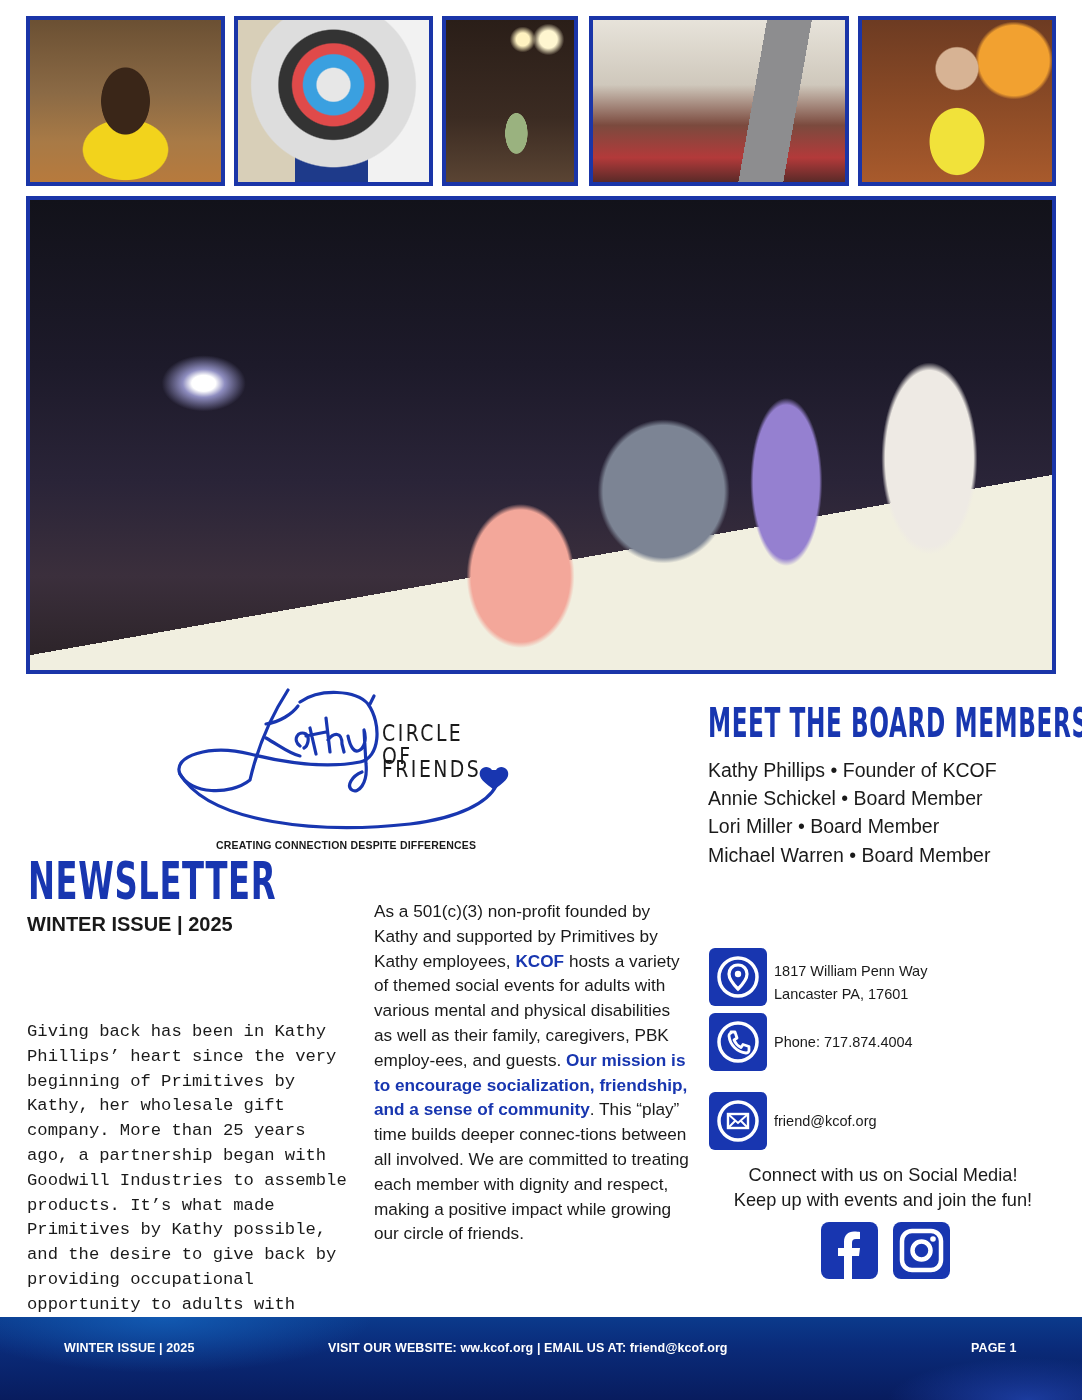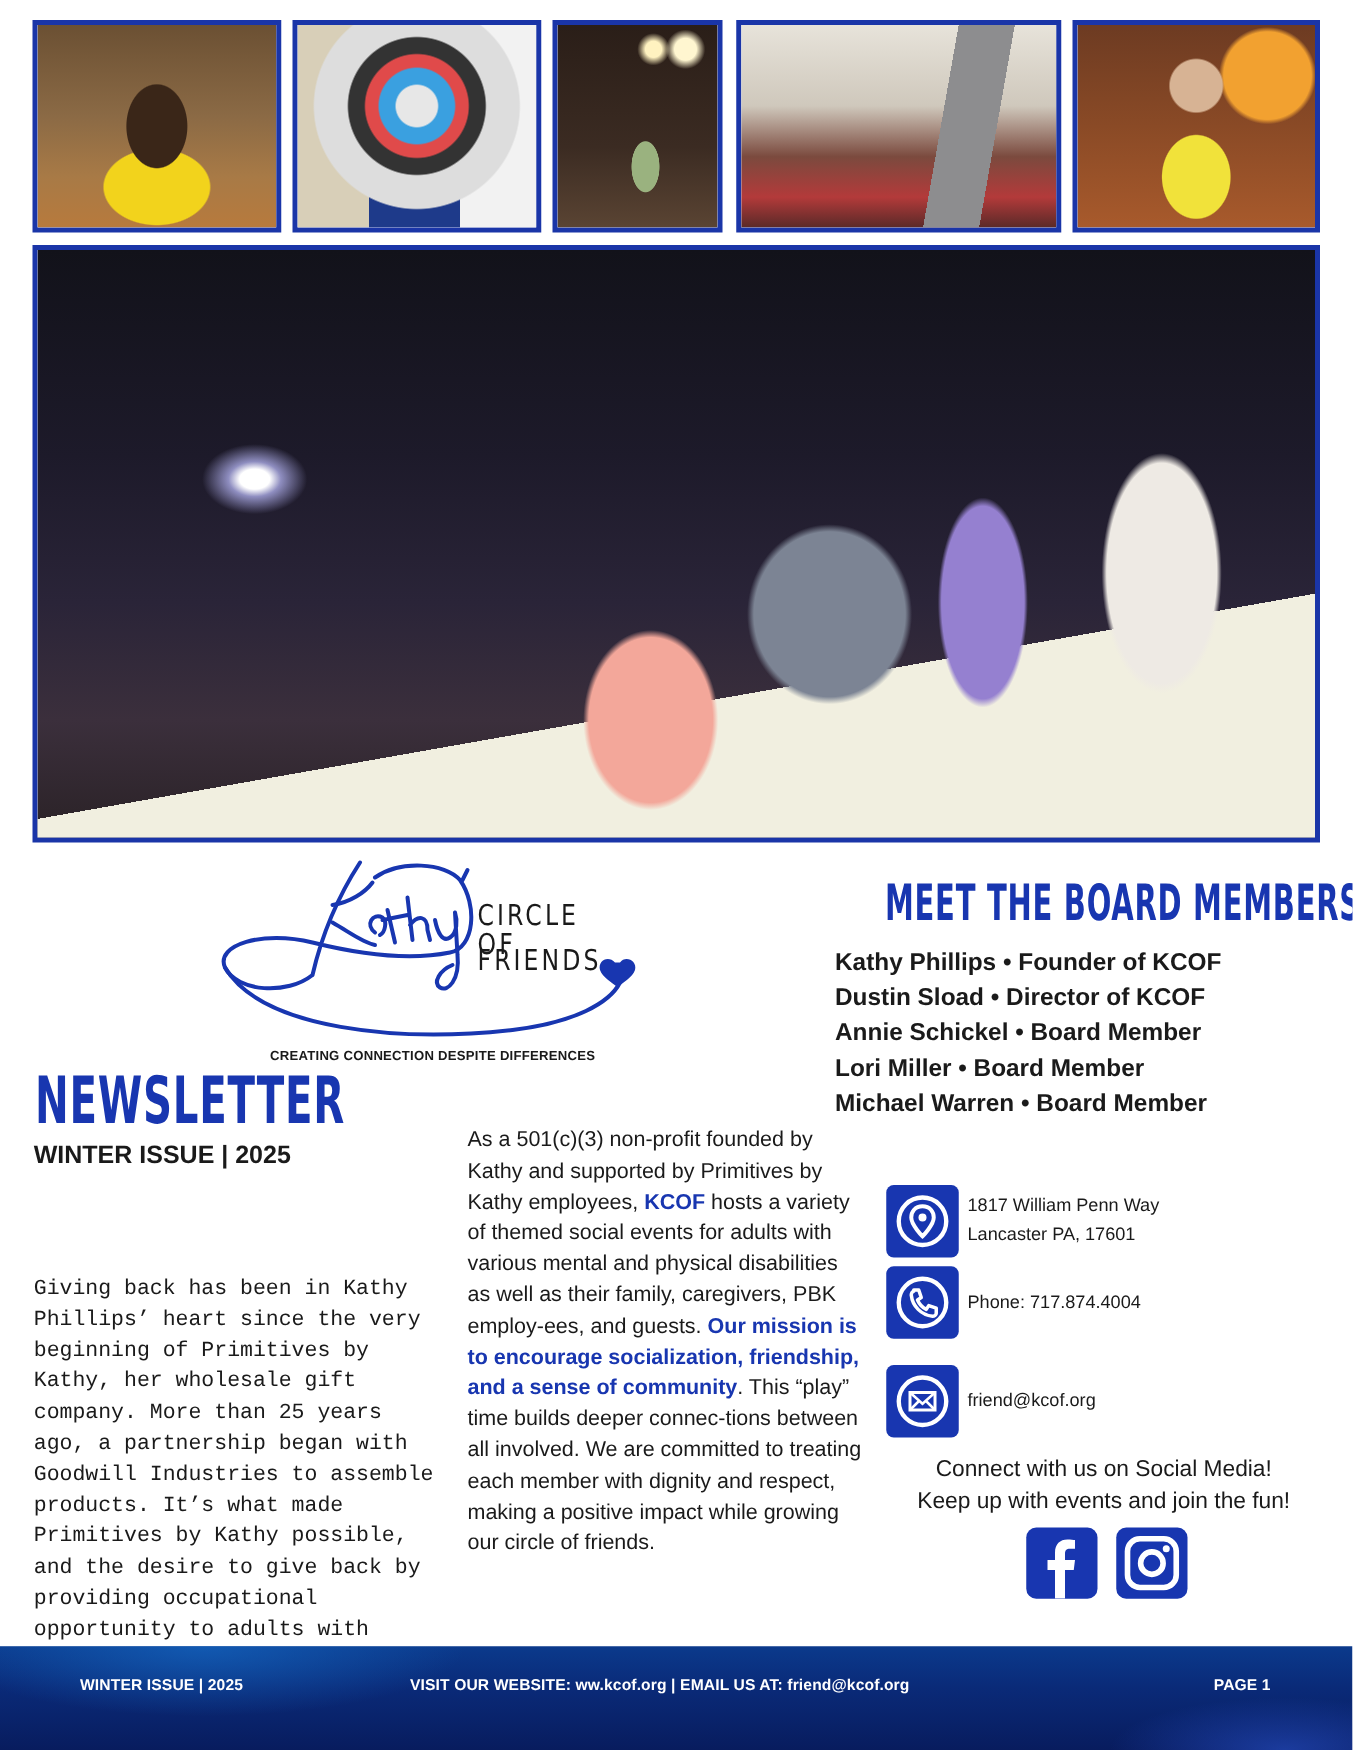--- a/index.html
+++ b/index.html
@@ -59,28 +59,28 @@
   #issue-line { position: absolute; left: 27px; top: 913px; font-size: 20px; font-weight: bold; color: #1a1a1a; }
 
   .body-text { font-size: 17.2px; line-height: 24.8px; color: #1a1a1a; }
   .hl { color: #1836b0; font-weight: bold; }
 
   #col1 { position: absolute; left: 27px; top: 1020px; width: 320px; font-family: Liberation Mono, monospace; }
   #col2 { position: absolute; left: 374px; top: 899px; width: 315px; }
 
   
   #board-title { position: absolute; left: 708px; top: 703px; font-size: 40px; line-height: 1; transform: scaleX(0.58); }
-  #board-list { position: absolute; left: 668px; top: 756px; list-style: none; font-weight: bold; }
+  #board-list { position: absolute; left: 708px; top: 756px; list-style: none; }
   #board-list li { font-size: 19.5px; line-height: 28.2px; color: #1a1a1a; white-space: nowrap; }
 
   .contact { position: absolute; left: 709px; display: flex; align-items: center; }
   .contact .ic { width: 58px; height: 58px; background: #1836b0; border-radius: 6px; display: flex; align-items: center; justify-content: center; flex-shrink: 0; }
   .contact .ic svg { width: 48px; height: 48px; }
   .contact .txt { margin-left: 7px; font-size: 14.5px; line-height: 23px; color: #1a1a1a; }
-  #c-addr { top: 948px; }
+  #c-addr { top: 948px; align-items: flex-end; }
   #c-phone { top: 1013px; }
   #c-email { top: 1092px; text-align: center; }
 
   #social-text { position: absolute; left: 710px; top: 1163px; width: 346px; text-align: center; font-size: 18.2px; line-height: 24.5px; color: #1a1a1a; }
   #social-icons { position: absolute; left: 821px; top: 1222px; display: flex; gap: 15px; }
   .soc { width: 57px; height: 57px; background: #1836b0; border-radius: 8px; position: relative; overflow: hidden; }
 
   
   #footer { position: absolute; left: 0; top: 1317px; width: 1082px; height: 83px;
     background:
@@ -139,21 +139,20 @@
 <div id="newsletter-title" class="display">NEWSLETTER</div>
 <div id="issue-line">WINTER ISSUE | 2025</div>
 
 <p id="col1" class="body-text"><span>Giving back has been in Kathy Phillips’ heart since the very beginning of Primitives by Kathy, her wholesale gift company. More than 25 years ago, a partnership began with Goodwill Industries to assemble products. It’s what made Primitives by Kathy possible, and the desire to give back by providing occupational opportunity to adults with varied disabilities has been a part of who they are ever since. In 2017, this innate passion fueled the formation of </span><span class="hl">Kathy’s Circle of Friends</span><span>.</span></p>
 
 <p id="col2" class="body-text"><span>As a 501(c)(3) non-profit founded by Kathy and supported by Primitives by Kathy employees, </span><span class="hl">KCOF</span><span> hosts a variety of themed social events for adults with various mental and physical disabilities as well as their family, caregivers, PBK employ-ees, and guests. </span><span class="hl">Our mission is to encourage socialization, friendship, and a sense of community</span><span>. This “play” time builds deeper connec-tions between all involved. We are committed to treating each member with dignity and respect, making a positive impact while growing our circle of friends.</span></p>
 
 <div id="board-title" class="display">MEET THE BOARD MEMBERS</div>
 <ul id="board-list">
   <li>Kathy Phillips • Founder of KCOF</li>
-  <li>Dustin Sload • Director of KCOF</li>
   <li>Annie Schickel • Board Member</li>
   <li>Lori Miller • Board Member</li>
   <li>Michael Warren • Board Member</li>
 </ul>
 
 <div class="contact" id="c-addr">
   <div class="ic">
     <svg viewBox="0 0 48 48">
         <circle cx="24" cy="24" r="19" fill="none" stroke="#fff" stroke-width="3.5"></circle>
         <path d="M24 12 c -6 0 -9 4.5 -9 9 c 0 6 9 15 9 15 c 0 0 9 -9 9 -15 c 0 -4.5 -3 -9 -9 -9 z" fill="none" stroke="#fff" stroke-width="3.2"></path>

